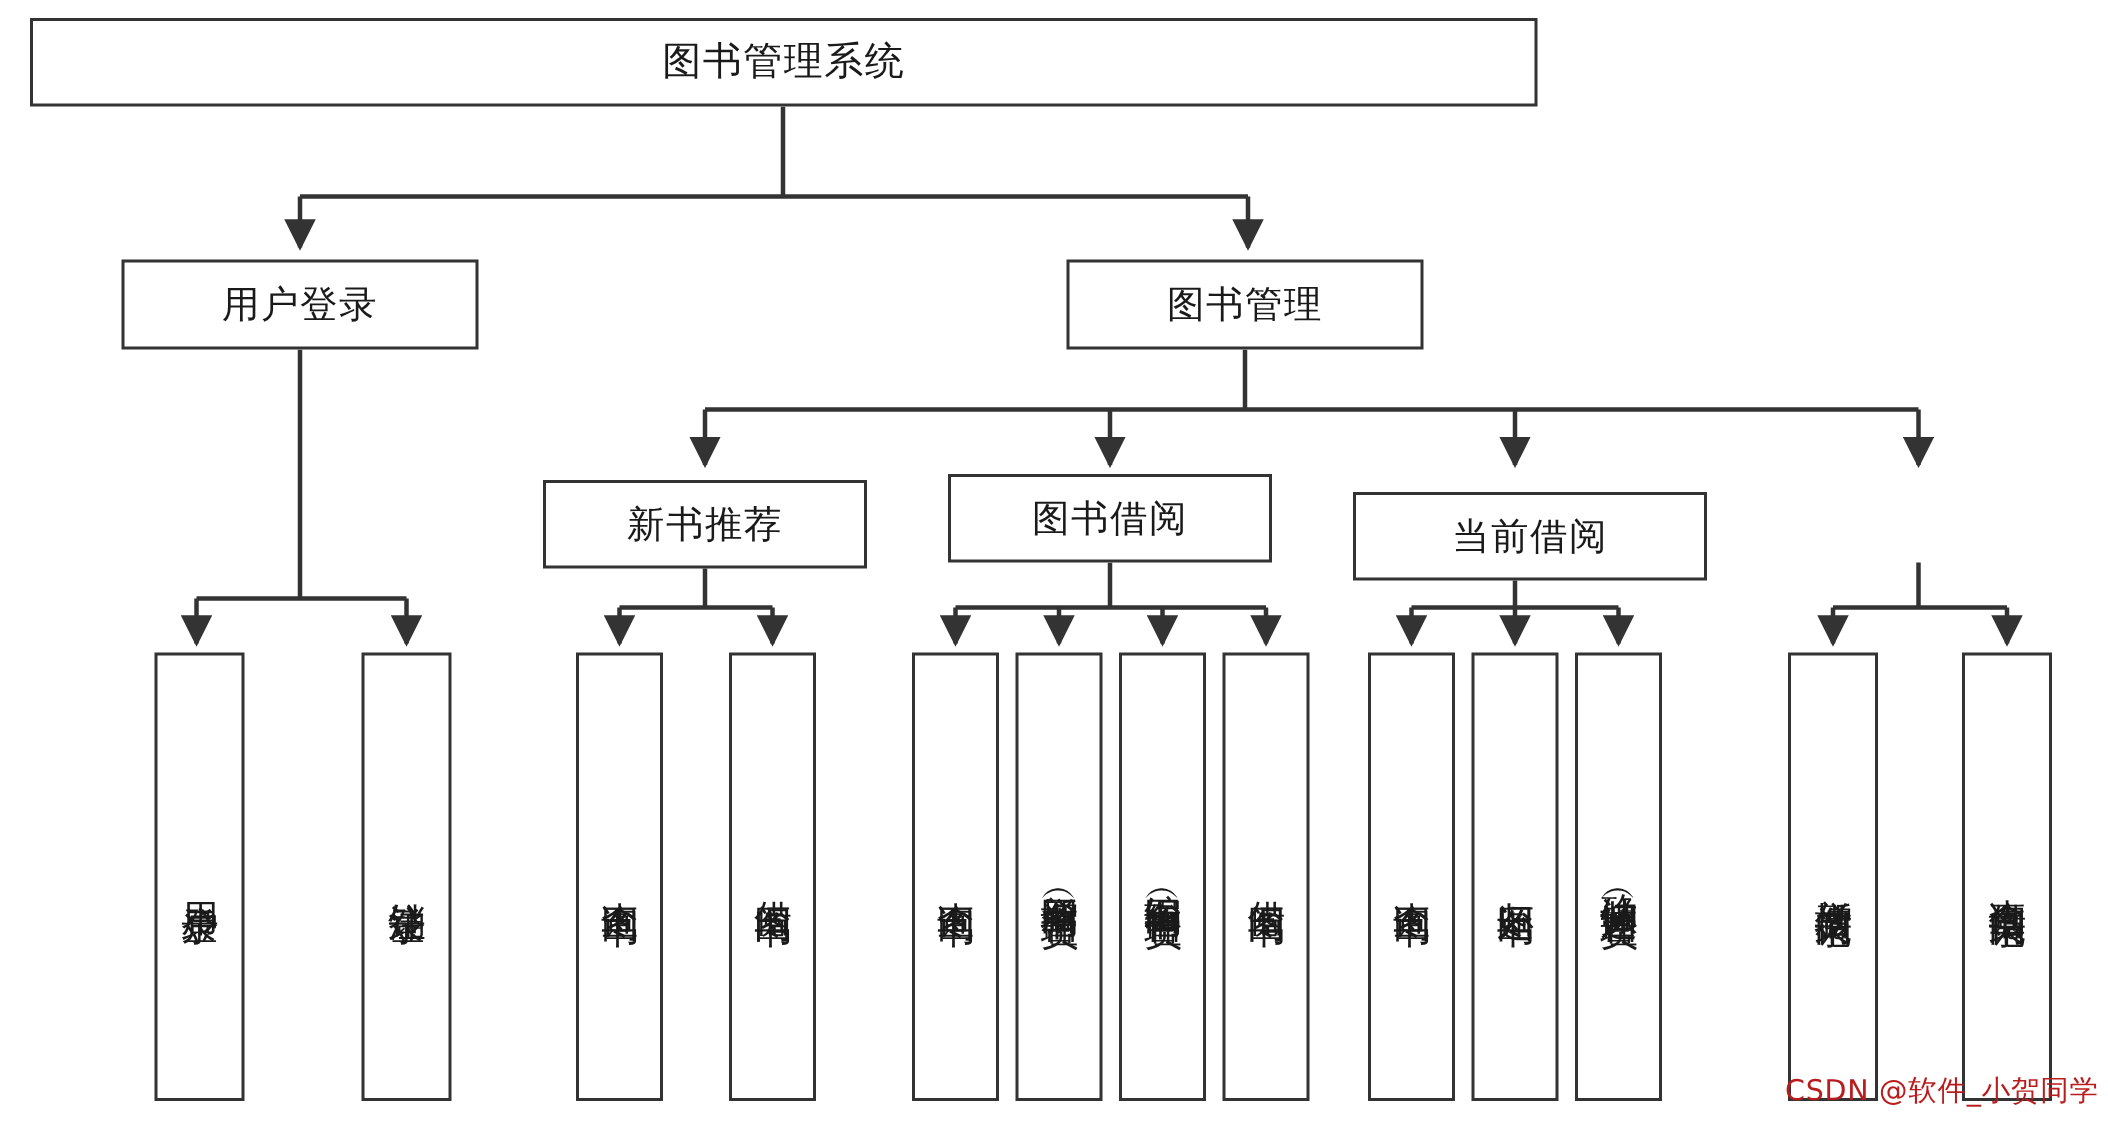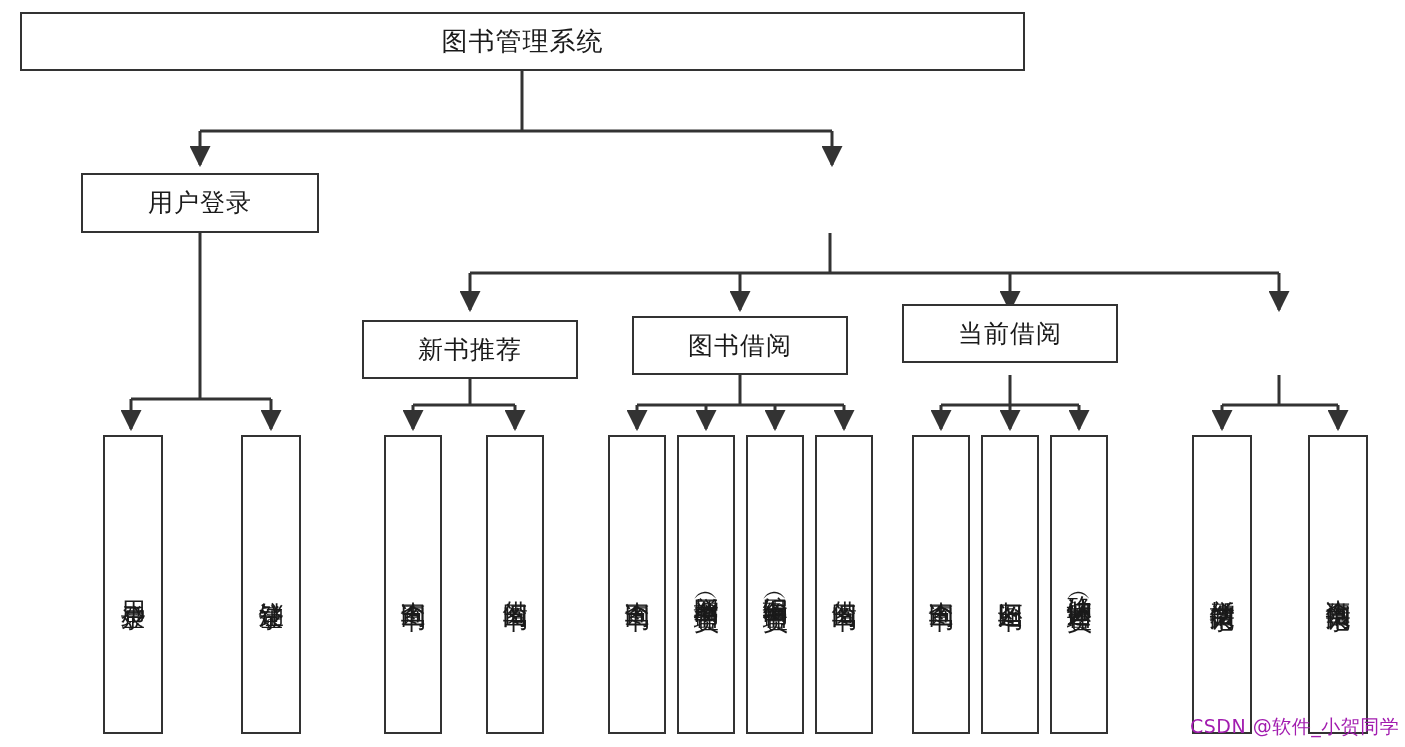--- a/index.html
+++ b/index.html
@@ -55,21 +55,21 @@
   .node.vert .vtext {
     writing-mode: vertical-rl;
     text-orientation: upright;
     display: block;
     white-space: normal;
     text-align: center;
   }
   .watermark {
     position: absolute;
     font-size: 19px;
-    color: #a21caf;
+    color: #b91c1c;
     white-space: nowrap;
     letter-spacing: 0.5px;
   }
 </style>
 </head>
 <body>
 
 <div id="canvas">
 
   <svg id="svg-layer" viewBox="0 0 1405 747" xmlns="http://www.w3.org/2000/svg">
@@ -122,28 +122,31 @@
     </g>
   </svg>
 
   <div class="node horiz title" style="left:20px; top:12px; width:1005px; height:59px;">
     <span>图书管理系统</span>
   </div>
 
   <div class="node horiz" style="left:81px; top:173px; width:238px; height:60px;">
     <span>用户登录</span>
   </div>
+  <div class="node horiz" style="left:711px; top:173px; width:238px; height:60px;">
+    <span>图书管理</span>
+  </div>
 
   <div class="node horiz" style="left:362px; top:320px; width:216px; height:59px;">
     <span>新书推荐</span>
   </div>
   <div class="node horiz" style="left:632px; top:316px; width:216px; height:59px;">
     <span>图书借阅</span>
   </div>
-  <div class="node horiz" style="left:902px; top:304px; width:216px; height:59px;">
+  <div class="node horiz" style="left:902px; top:328px; width:236px; height:59px;">
     <span>当前借阅</span>
   </div>
 
   <div class="node vert" style="left:103px; top:435px; width:60px; height:299px;">
     <span class="vtext">用户登录</span>
   </div>
   <div class="node vert" style="left:241px; top:435px; width:60px; height:299px;">
     <span class="vtext">注销登录</span>
   </div>
 

